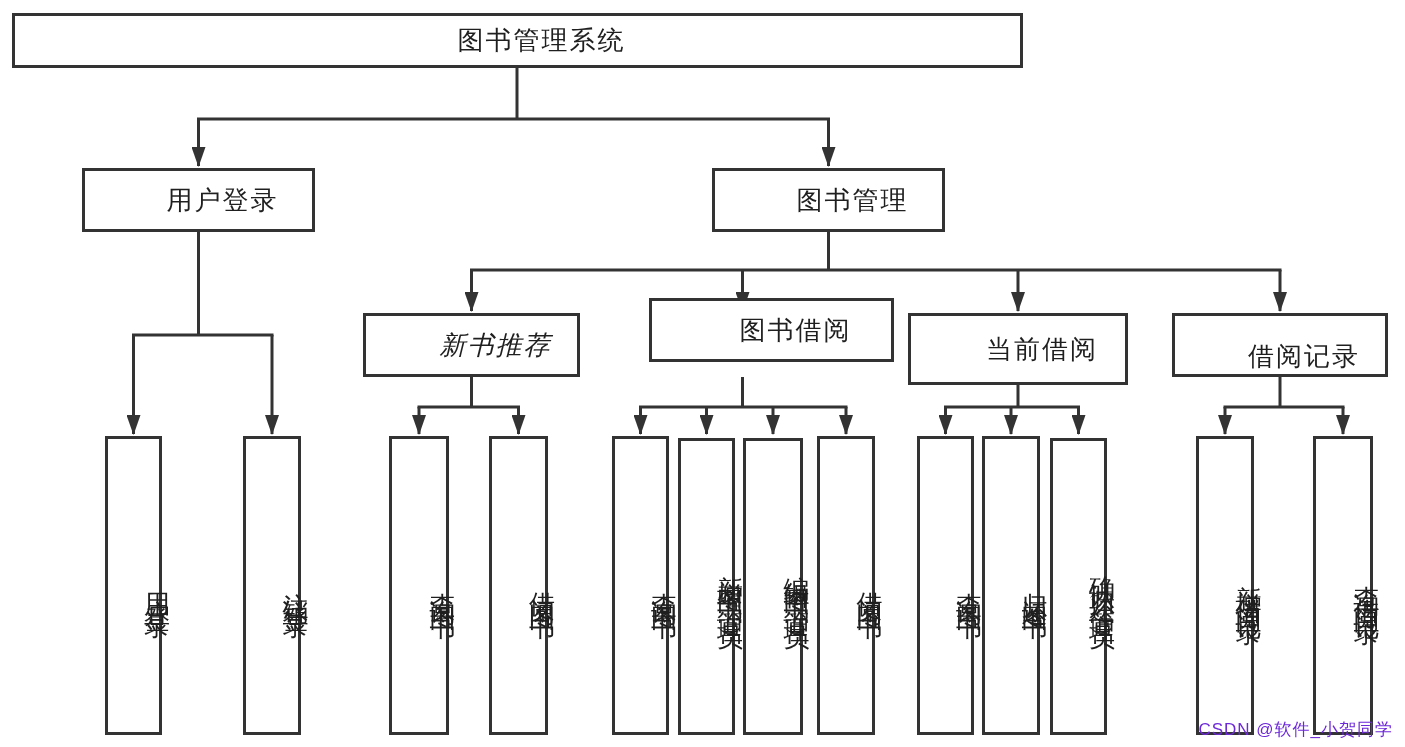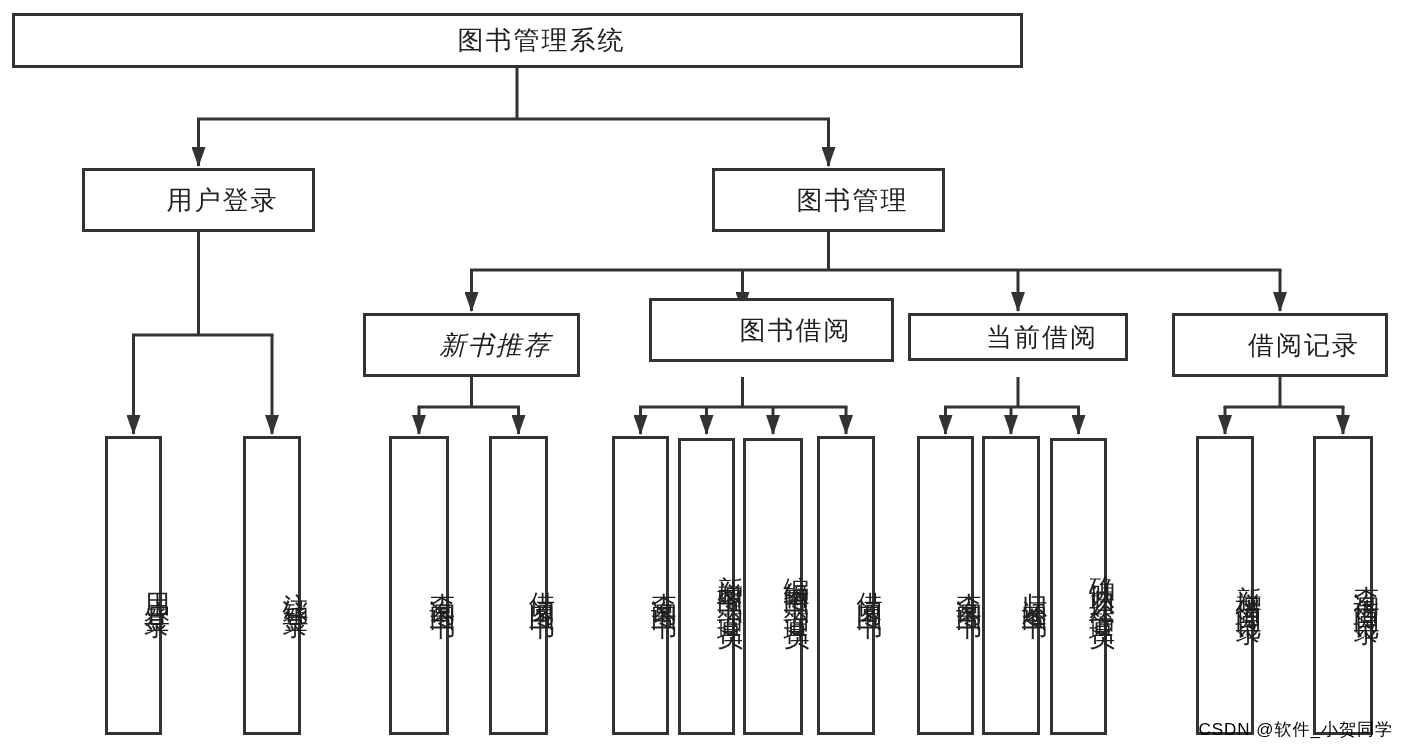--- a/index.html
+++ b/index.html
@@ -45,21 +45,21 @@
     letter-spacing: 7px;
     font-size: 26px;
     line-height: 1;
     white-space: nowrap;
   }
   .watermark {
     position: absolute;
     right: 12px;
     bottom: 6px;
     font-size: 17px;
-    color: #000000;
+    color: #6d28d9;
     letter-spacing: 1px;
     white-space: nowrap;
   }
 </style>
 </head>
 <body>
 
 <div class="canvas">
 
   <svg class="connectors" viewBox="0 0 1405 747">
@@ -122,24 +122,24 @@
   <div class="box" style="left:712px; top:168px; width:233px; height:64px;text-align:center;">
     <span>图书管理</span>
   </div>
 
   <div class="box" style="left:363px; top:313px; width:217px; height:64px;font-style:italic;">
     <span>新书推荐</span>
   </div>
   <div class="box" style="left:633px; top:298px; width:245px; height:64px;margin-left:16px;">
     <span>图书借阅</span>
   </div>
-  <div class="box" style="left:908px; top:313px; width:220px; height:48px;">
+  <div class="box" style="left:908px; top:313px; width:220px; height:72px;">
     <span>当前借阅</span>
   </div>
-  <div class="box" style="left:1172px; top:313px; width:216px; height:64px;">
+  <div class="box" style="left:1172px; top:313px; width:216px; height:64px;align-items:flex-end;">
     <span>借阅记录</span>
   </div>
 
   <div class="box leaf" style="left:105px; top:436px; width:57px; height:299px;">
     <span>用户登录</span>
   </div>
   <div class="box leaf" style="left:243px; top:436px; width:58px; height:299px;">
     <span>注销登录</span>
   </div>
   <div class="box leaf" style="left:389px; top:436px; width:60px; height:299px;">

